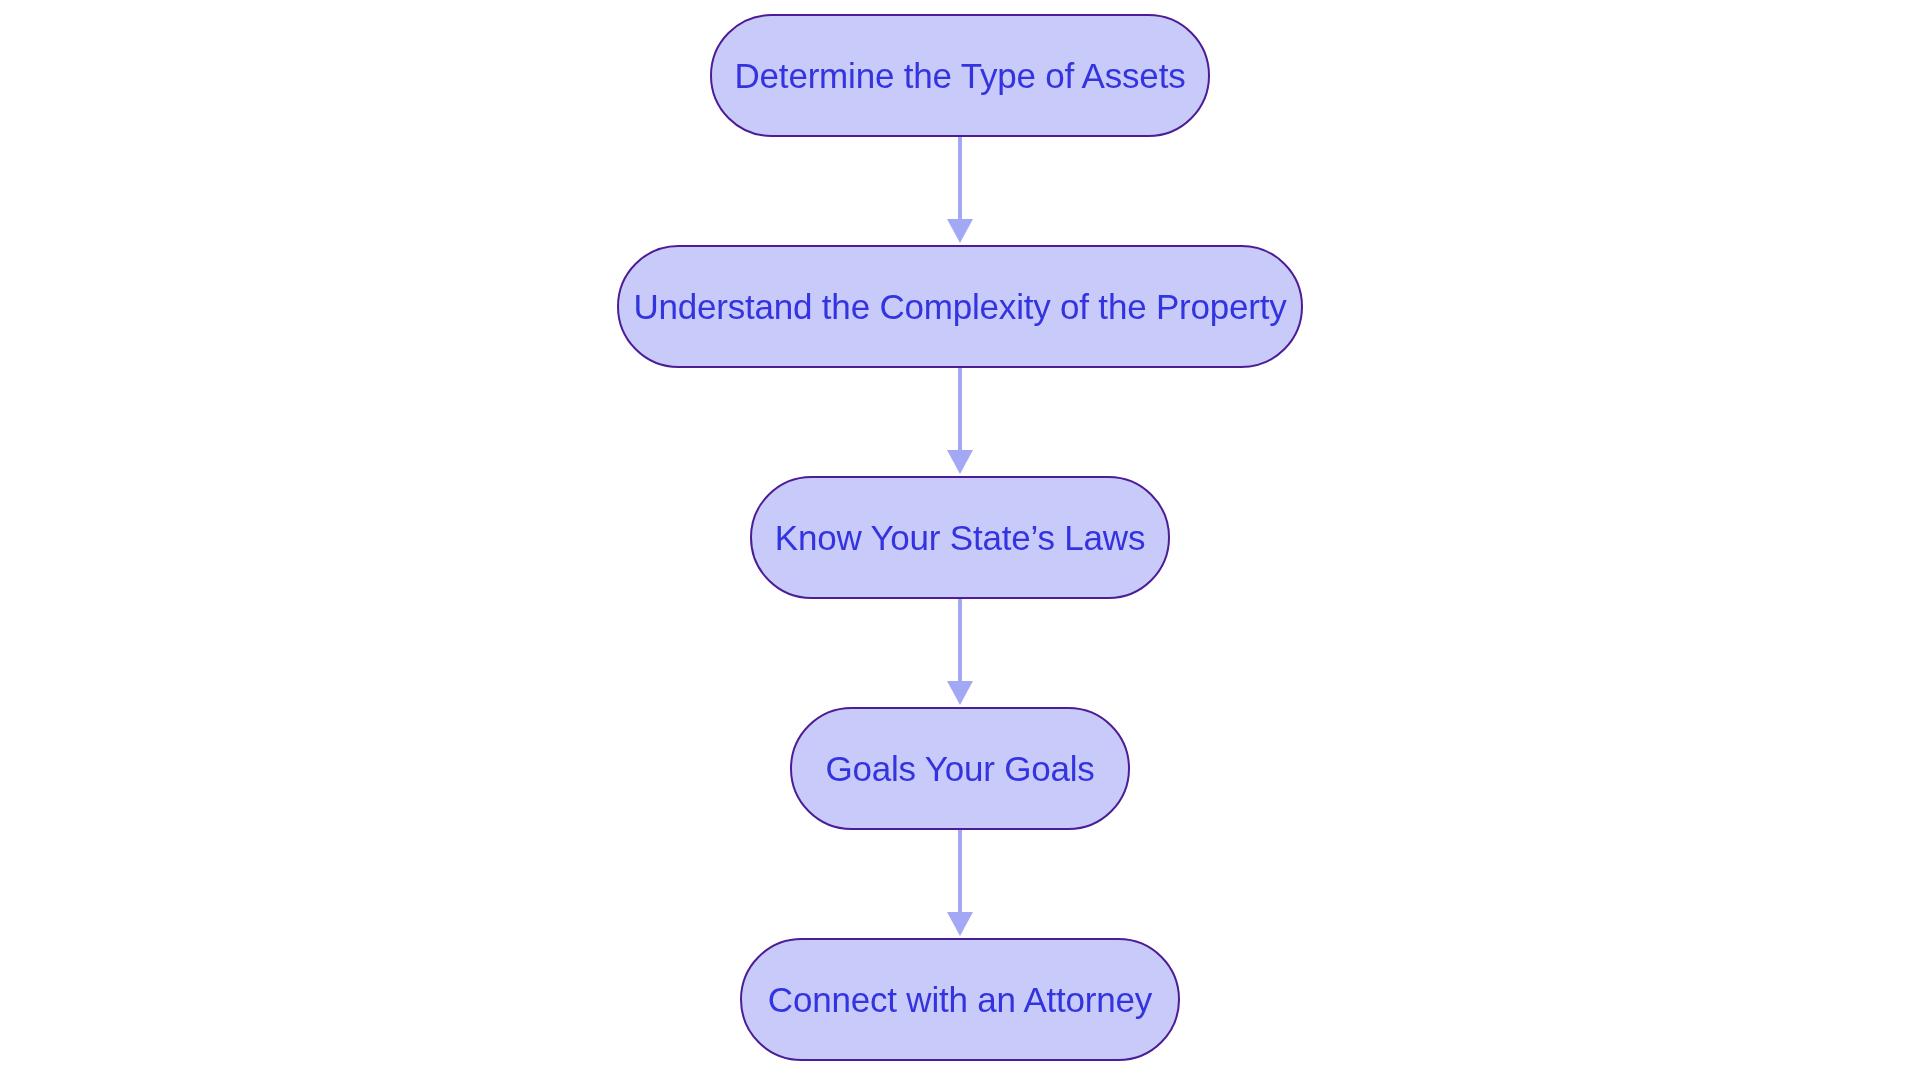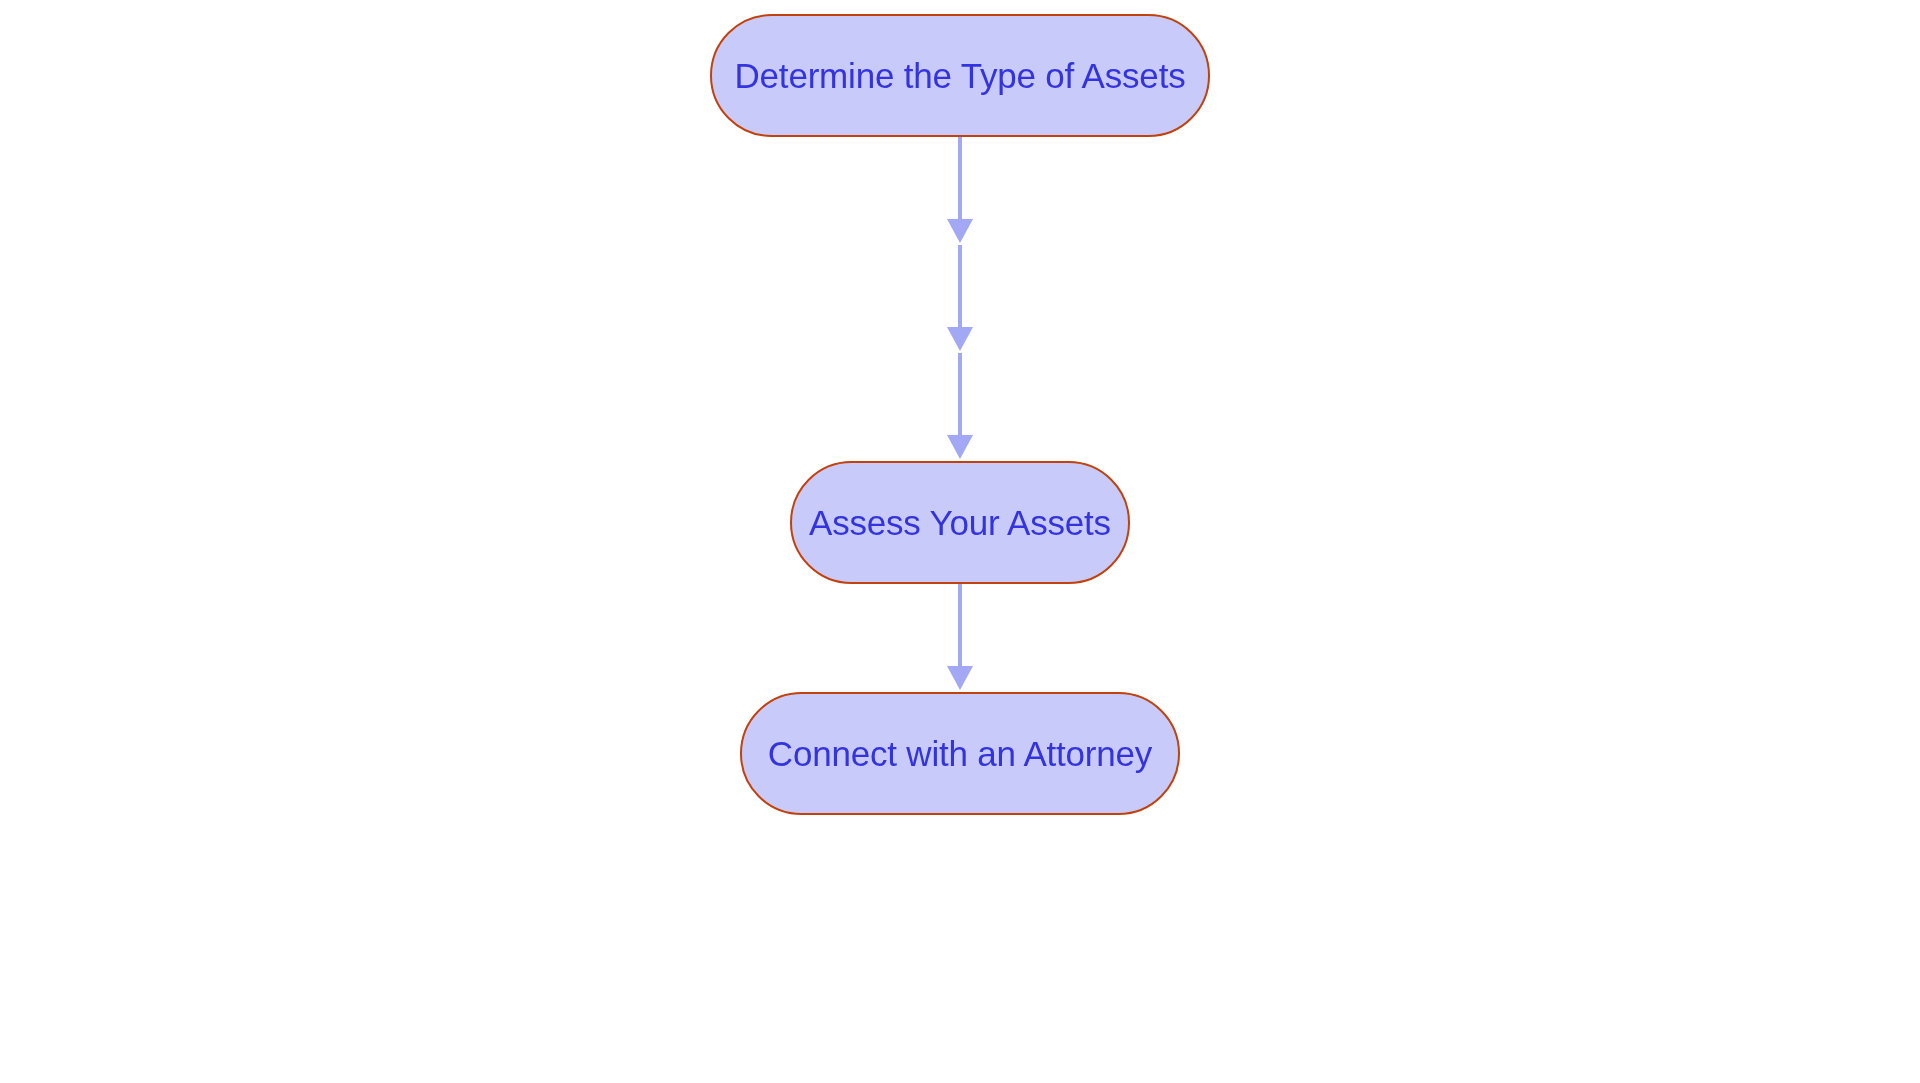--- a/index.html
+++ b/index.html
@@ -30,21 +30,21 @@
     display: flex;
     flex-direction: column;
     align-items: center;
   }
 
   .node {
     box-sizing: border-box;
     height: 123px;
     border-radius: 62px;
     background: #c8caf9;
-    border: 2px solid #c2410c;
+    border: 2px solid #4c1d95;
     display: flex;
     align-items: center;
     justify-content: center;
     flex: 0 0 auto;
   }
 
   .node-label {
     color: #3333e0;
     font-size: 35px;
     font-weight: 400;
@@ -88,38 +88,44 @@
       <span class="node-label">Determine the Type of Assets</span>
     </div>
 
     <div class="connector">
       <svg class="conn-svg" width="40" height="108" viewBox="0 0 40 108" aria-hidden="true">
         <line x1="20" y1="0" x2="20" y2="84" stroke="#a3a8f5" stroke-width="4"></line>
         <polygon points="7,82 33,82 20,106" fill="#a3a8f5"></polygon>
       </svg>
     </div>
 
+    <div class="node node-w2">
+      <span class="node-label">Understand the Complexity of the Property</span>
+    </div>
 
     <div class="connector">
       <svg class="conn-svg" width="40" height="108" viewBox="0 0 40 108" aria-hidden="true">
         <line x1="20" y1="0" x2="20" y2="84" stroke="#a3a8f5" stroke-width="4"></line>
         <polygon points="7,82 33,82 20,106" fill="#a3a8f5"></polygon>
       </svg>
     </div>
 
+    <div class="node node-w3">
+      <span class="node-label">Know Your State’s Laws</span>
+    </div>
 
     <div class="connector">
       <svg class="conn-svg" width="40" height="108" viewBox="0 0 40 108" aria-hidden="true">
         <line x1="20" y1="0" x2="20" y2="84" stroke="#a3a8f5" stroke-width="4"></line>
         <polygon points="7,82 33,82 20,106" fill="#a3a8f5"></polygon>
       </svg>
     </div>
 
     <div class="node node-w4">
-      <span class="node-label">Assess Your Assets</span>
+      <span class="node-label">Goals Your Goals</span>
     </div>
 
     <div class="connector">
       <svg class="conn-svg" width="40" height="108" viewBox="0 0 40 108" aria-hidden="true">
         <line x1="20" y1="0" x2="20" y2="84" stroke="#a3a8f5" stroke-width="4"></line>
         <polygon points="7,82 33,82 20,106" fill="#a3a8f5"></polygon>
       </svg>
     </div>
 
     <div class="node node-w5">

